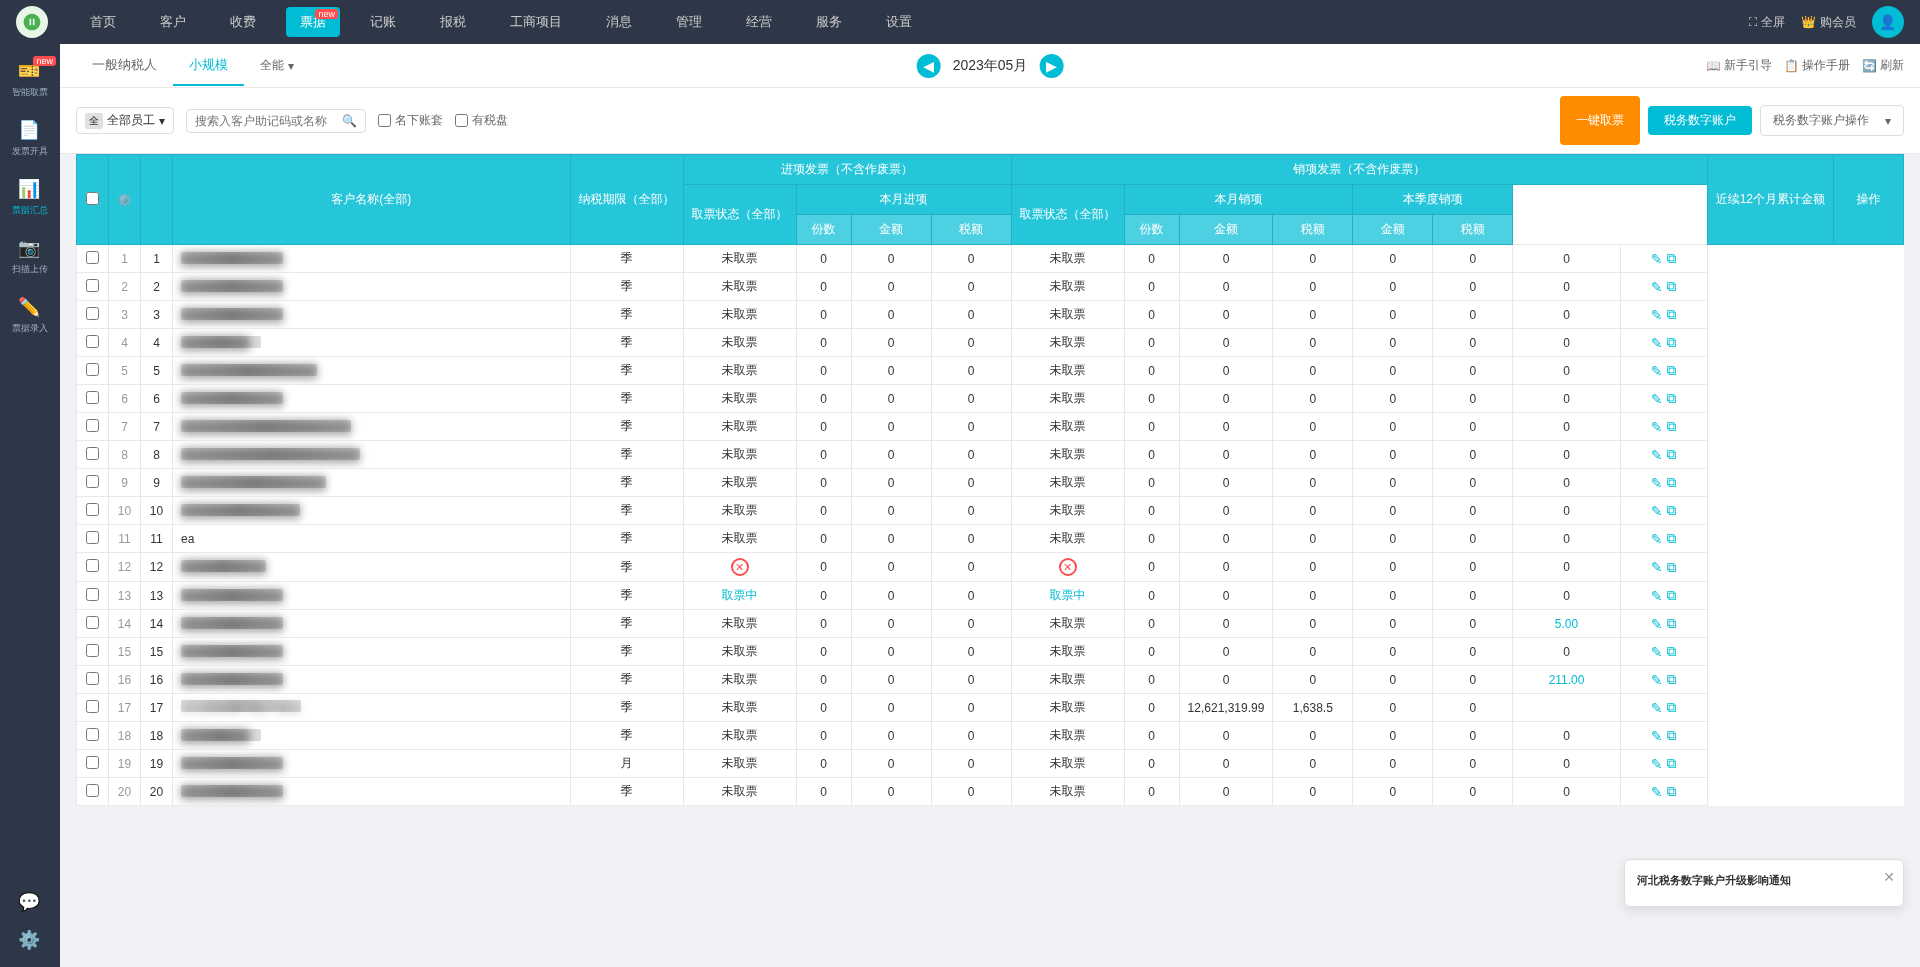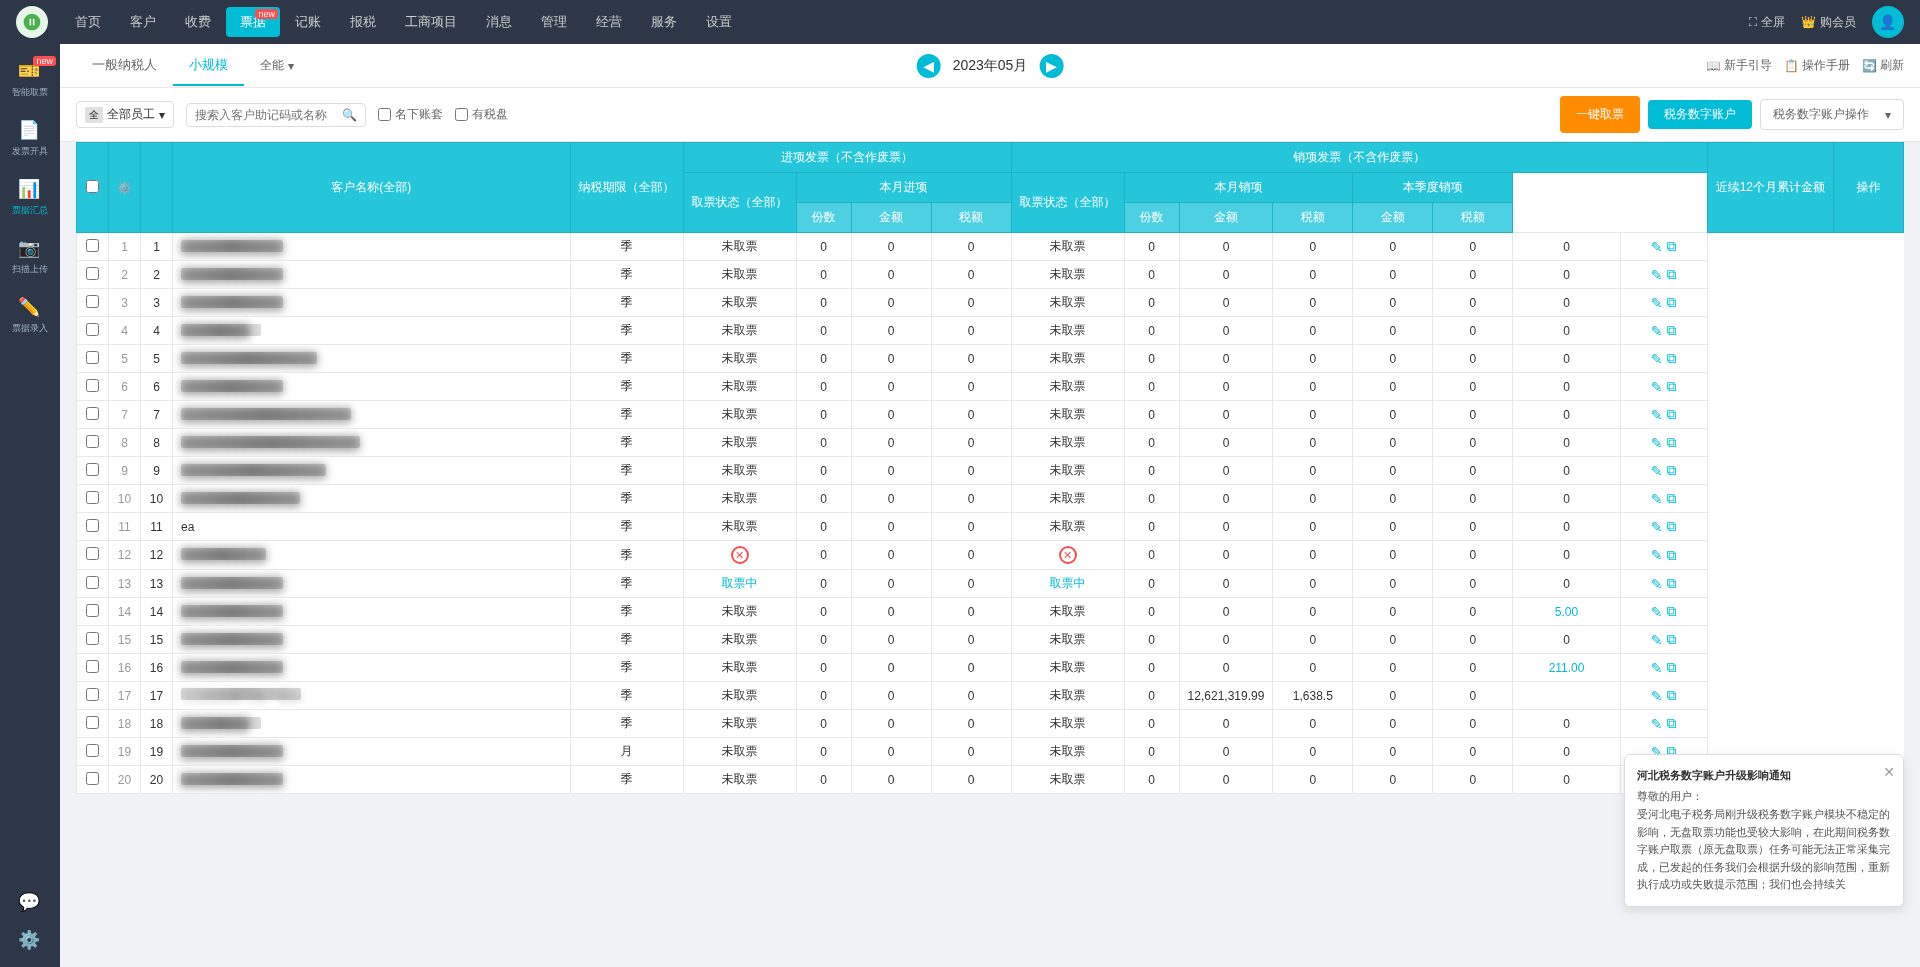--- a/index.html
+++ b/index.html
@@ -1,19 +1,19 @@
 <!DOCTYPE html>
 <html><head>
   <meta charset="utf-8">
   <style>
     * { box-sizing: border-box; margin: 0; padding: 0; }
     body { font-family: 'Microsoft YaHei', Arial, sans-serif; font-size: 12px; background: #f0f2f5; color: #333; width: 1920px; min-height: 967px; overflow-x: hidden; }
 
     
-    .top-nav { background: #2d3748; height: 44px; display: flex; align-items: center; padding: 0 16px; gap: 1px; }
+    .top-nav { background: #2d3748; height: 44px; display: flex; align-items: center; padding: 0 16px; gap: 16px; }
     .top-nav .logo { width: 32px; height: 32px; background: #e8f5e9; border-radius: 50%; display: flex; align-items: center; justify-content: center; margin-right: 12px; }
     .top-nav .logo svg { width: 20px; height: 20px; }
     .nav-item { color: #ccc; padding: 6px 14px; cursor: pointer; font-size: 13px; border-radius: 4px; position: relative; }
     .nav-item.active { background: #00bcd4; color: #fff; border-radius: 4px; }
     .nav-item .new-badge { position: absolute; top: 2px; right: 2px; background: #ff4d4f; color: #fff; font-size: 9px; padding: 0 3px; border-radius: 3px; }
     .top-nav-right { margin-left: auto; display: flex; align-items: center; gap: 16px; color: #ccc; font-size: 12px; }
     .top-nav-right .icon-btn { display: flex; align-items: center; gap: 4px; cursor: pointer; }
     .avatar { width: 32px; height: 32px; background: #00bcd4; border-radius: 50%; display: flex; align-items: center; justify-content: center; color: #fff; font-size: 14px; }
 
     
@@ -22,21 +22,21 @@
     .sidebar-item { display: flex; flex-direction: column; align-items: center; padding: 8px 4px; cursor: pointer; color: #9eb0c0; font-size: 10px; gap: 4px; width: 100%; border-radius: 4px; }
     .sidebar-item.active { color: #00bcd4; }
     .sidebar-item .icon { font-size: 18px; }
     .sidebar-bottom { margin-top: auto; }
 
     
     .main { flex: 1; display: flex; flex-direction: column; overflow: hidden; }
     .sub-tab { padding: 10px 16px; cursor: pointer; color: #666; font-size: 13px; border-bottom: 2px solid transparent; }
     .sub-tab.active { color: #00bcd4; border-bottom: 2px solid #00bcd4; font-weight: 500; }
     .month-btn { width: 24px; height: 24px; border-radius: 50%; background: #00bcd4; border: none; color: #fff; cursor: pointer; display: flex; align-items: center; justify-content: center; font-size: 14px; }
-    .btn-primary { background: #ff8c00; color: #fff; border: none; padding: 10px 16px; border-radius: 4px; cursor: pointer; font-size: 12px; }
+    .btn-primary { background: #ff8c00; color: #fff; border: none; padding: 16px 16px; border-radius: 4px; cursor: pointer; font-size: 12px; }
     .btn-teal { background: #00bcd4; color: #fff; border: none; padding: 6px 16px; border-radius: 4px; cursor: pointer; font-size: 12px; }
     .btn-outline { background: #fff; color: #666; border: 1px solid #ddd; padding: 6px 12px; border-radius: 4px; cursor: pointer; font-size: 12px; display: flex; align-items: center; gap: 16px; }
 
     
     .filter-row { background: #fff; padding: 8px 16px; display: flex; align-items: center; gap: 12px; border-bottom: 1px solid #e8e8e8; }
     .select-filter { border: 1px solid #ddd; border-radius: 4px; padding: 4px 8px; font-size: 12px; display: flex; align-items: center; gap: 4px; cursor: pointer; background: #fff; }
     .search-box { border: 1px solid #ddd; border-radius: 4px; padding: 4px 8px; font-size: 12px; display: flex; align-items: center; gap: 4px; width: 180px; background: #fff; }
     .search-box input { border: none; outline: none; font-size: 12px; width: 100%; background: transparent; }
     .checkbox-label { display: flex; align-items: center; gap: 4px; cursor: pointer; font-size: 12px; color: #666; }
 
@@ -726,15 +726,13 @@
           </tbody>
       </table>
     </div>
 
   </div>
 </div>
 
 <div class="notice-popup">
   <span class="close-x">✕</span>
   <div class="notice-title">河北税务数字账户升级影响通知</div>
-  <div id="notice-body-text" style="white-space:pre-wrap;">尊敬的用户：
-受河北电子税务局刚升级税务数字账户模块不稳定的影响，无盘取票功能也受较大影响，在此期间税务数字账户取票（原无盘取票）任务可能无法正常采集完成，已发起的任务我们会根据升级的影响范围，重新执行成功或失败提示范围；我们也会持续关</div>
 </div>
 
 </body></html>

